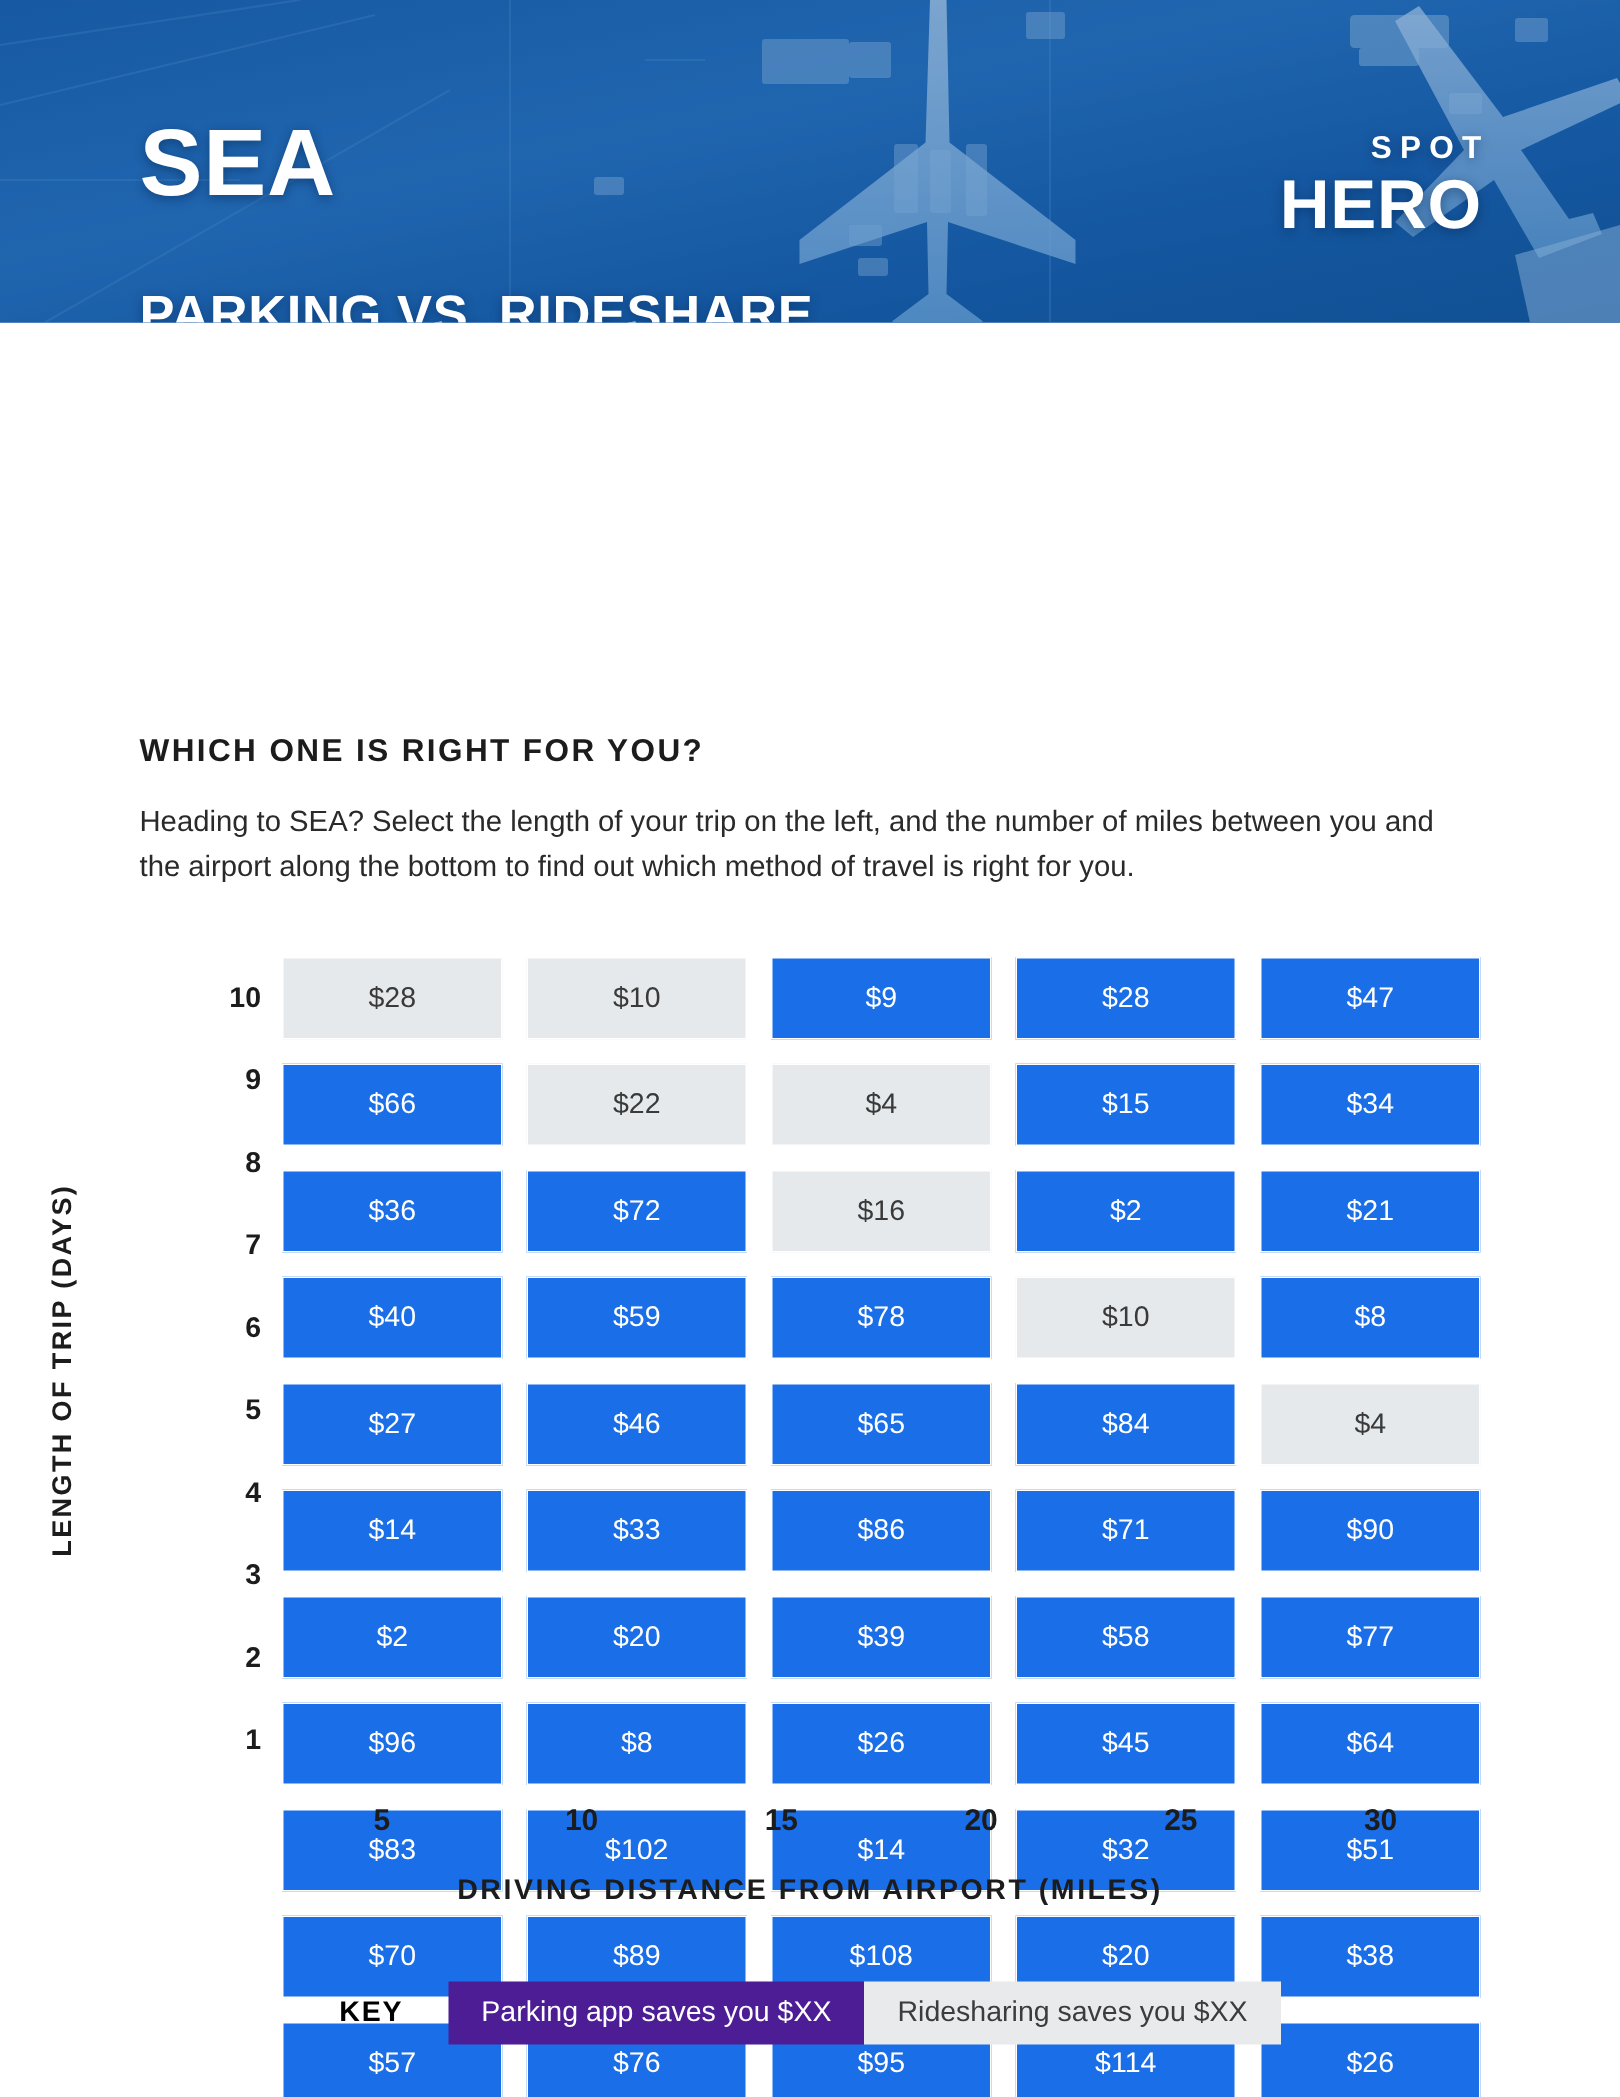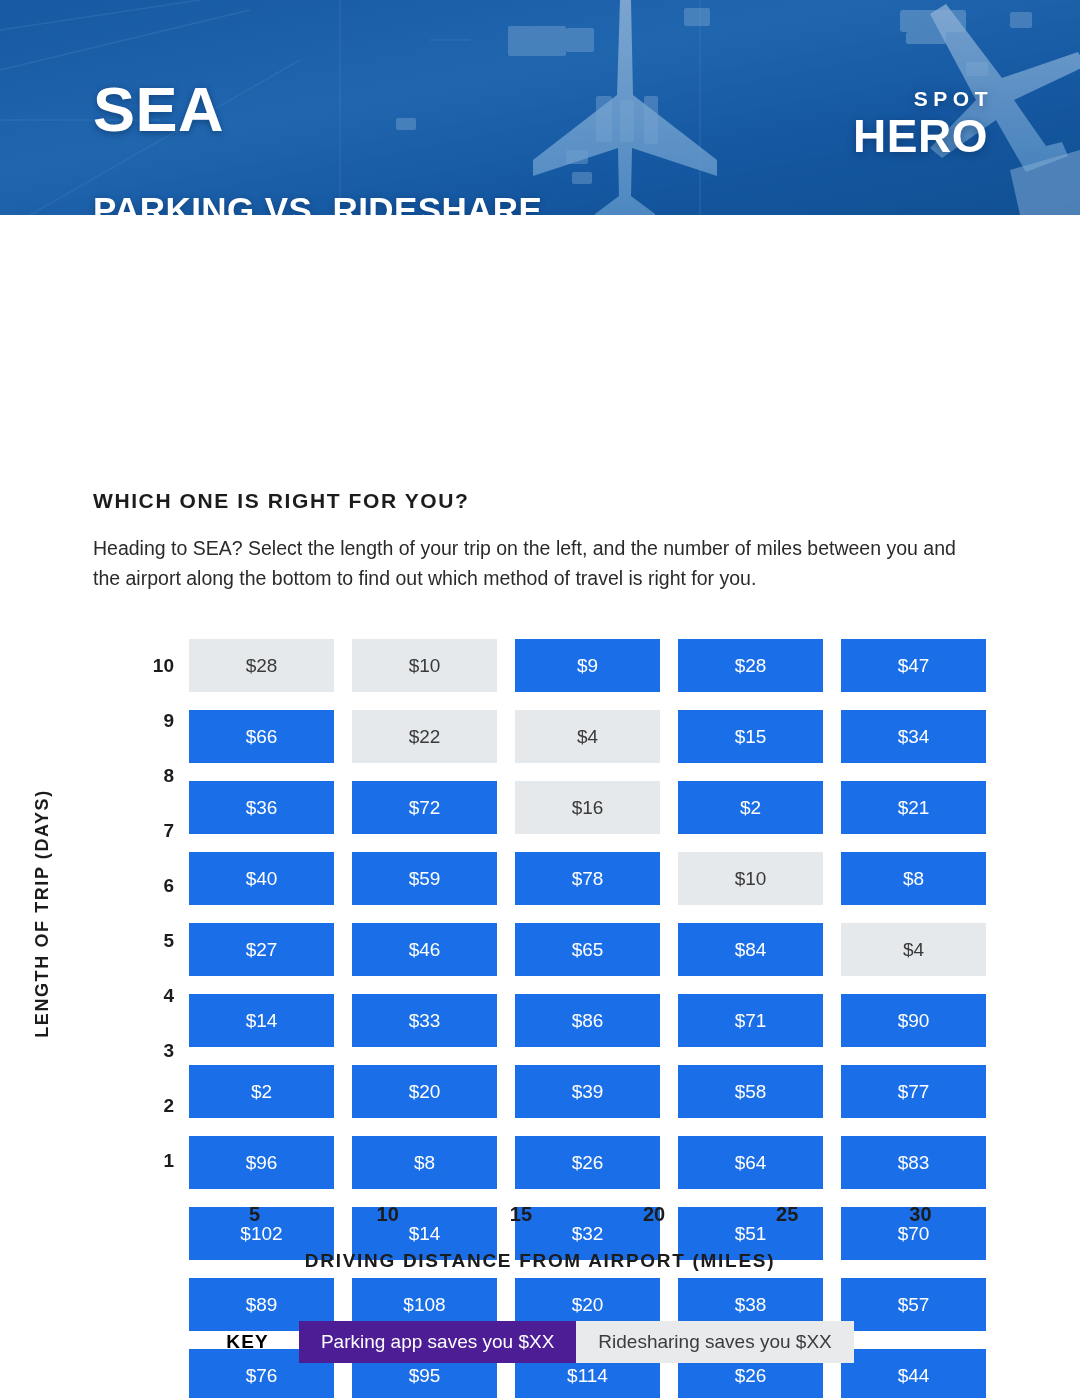--- a/index.html
+++ b/index.html
@@ -337,20 +337,21 @@
         <div class="cell blue">$71</div>
         <div class="cell blue">$90</div>
         <div class="cell blue">$2</div>
         <div class="cell blue">$20</div>
         <div class="cell blue">$39</div>
         <div class="cell blue">$58</div>
         <div class="cell blue">$77</div>
         <div class="cell blue">$96</div>
         <div class="cell blue">$8</div>
         <div class="cell blue">$26</div>
+        <div class="cell blue">$45</div>
         <div class="cell blue">$64</div>
         <div class="cell blue">$83</div>
         <div class="cell blue">$102</div>
         <div class="cell blue">$14</div>
         <div class="cell blue">$32</div>
         <div class="cell blue">$51</div>
         <div class="cell blue">$70</div>
         <div class="cell blue">$89</div>
         <div class="cell blue">$108</div>
         <div class="cell blue">$20</div>

